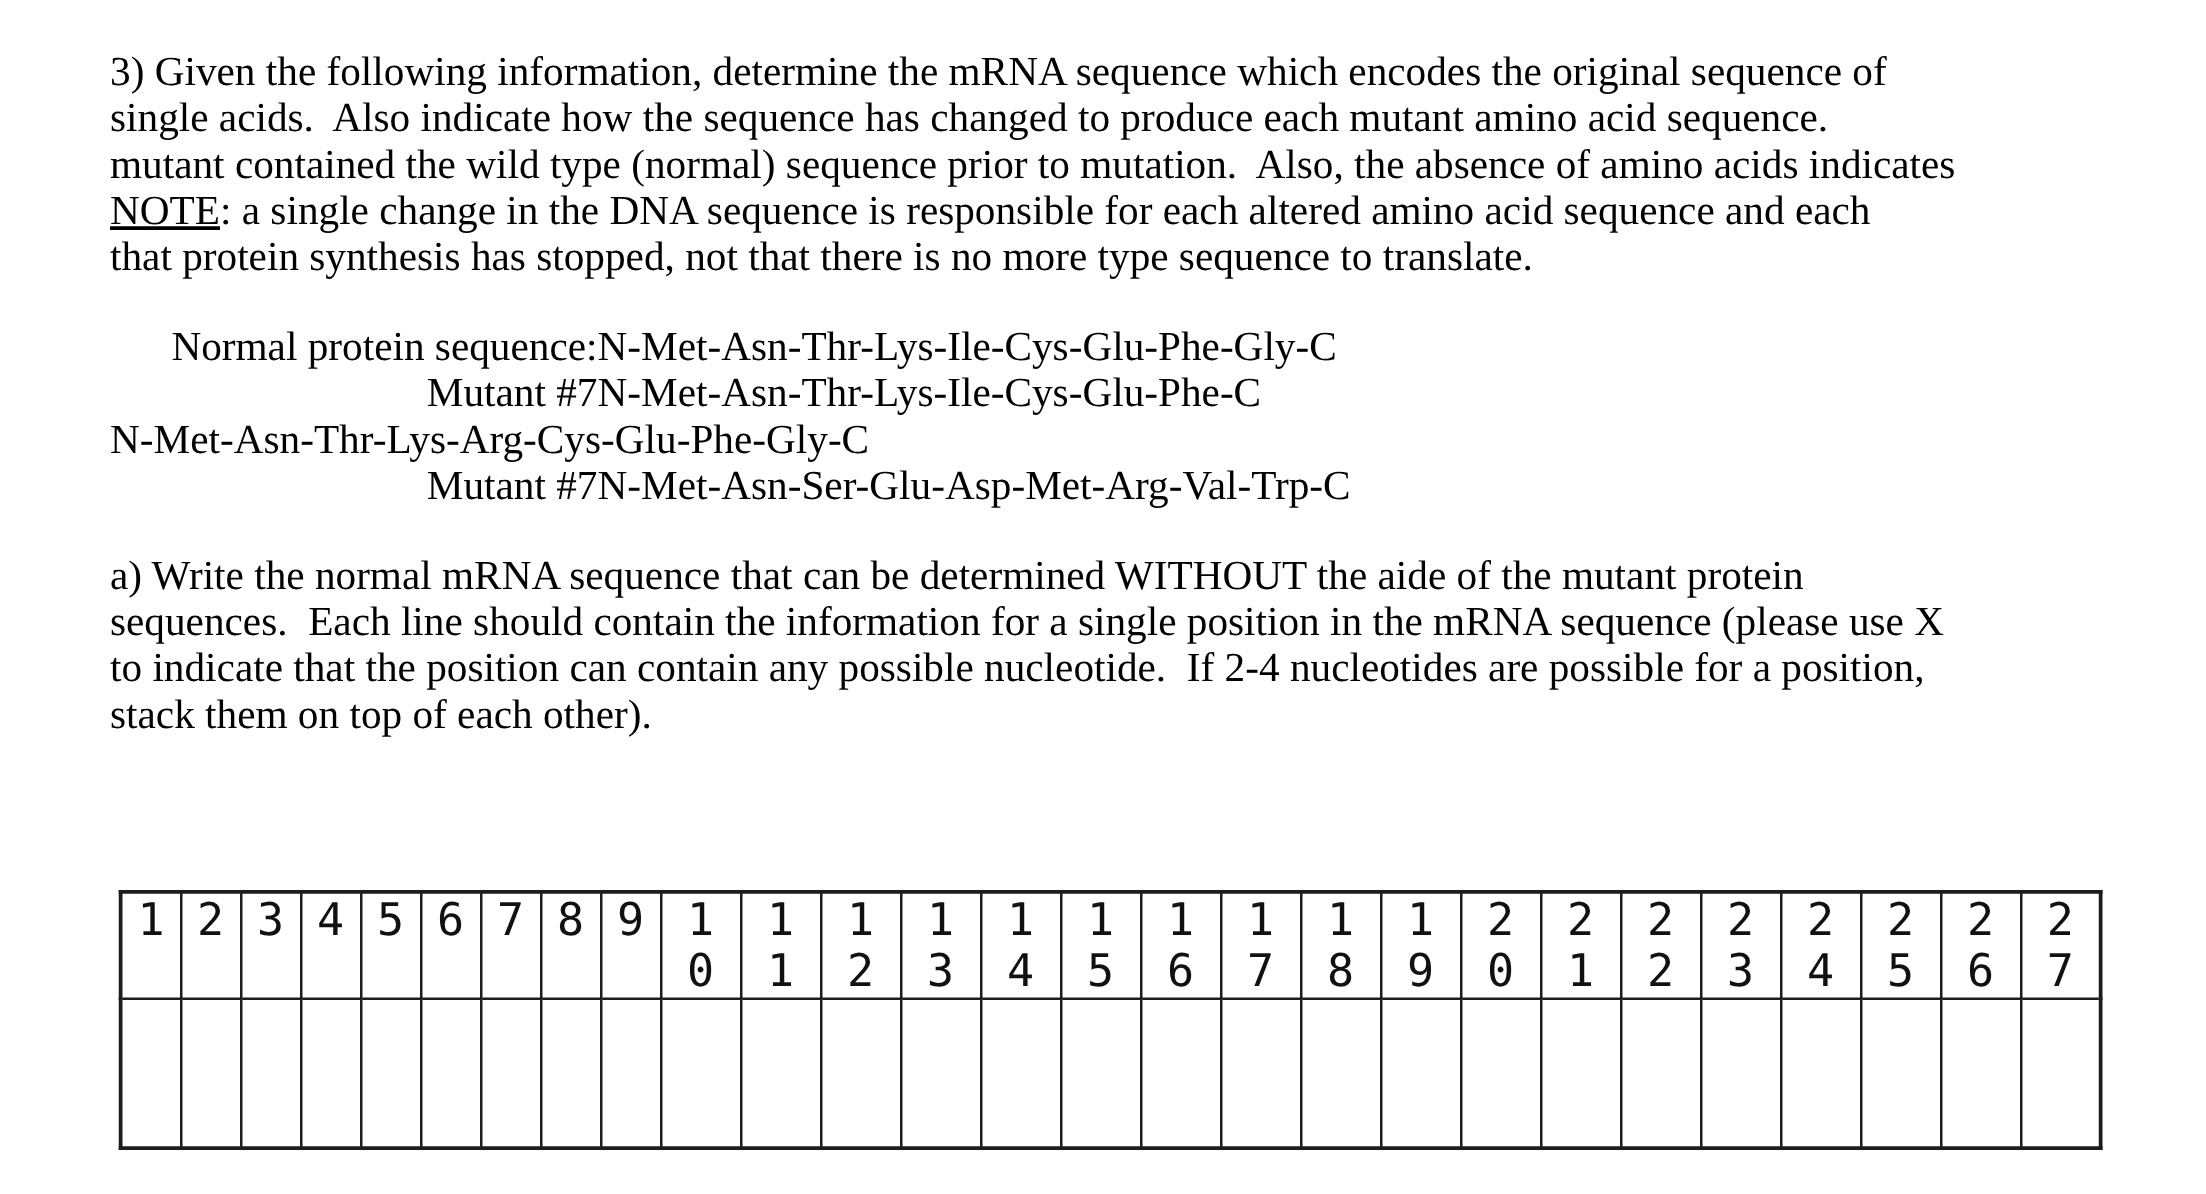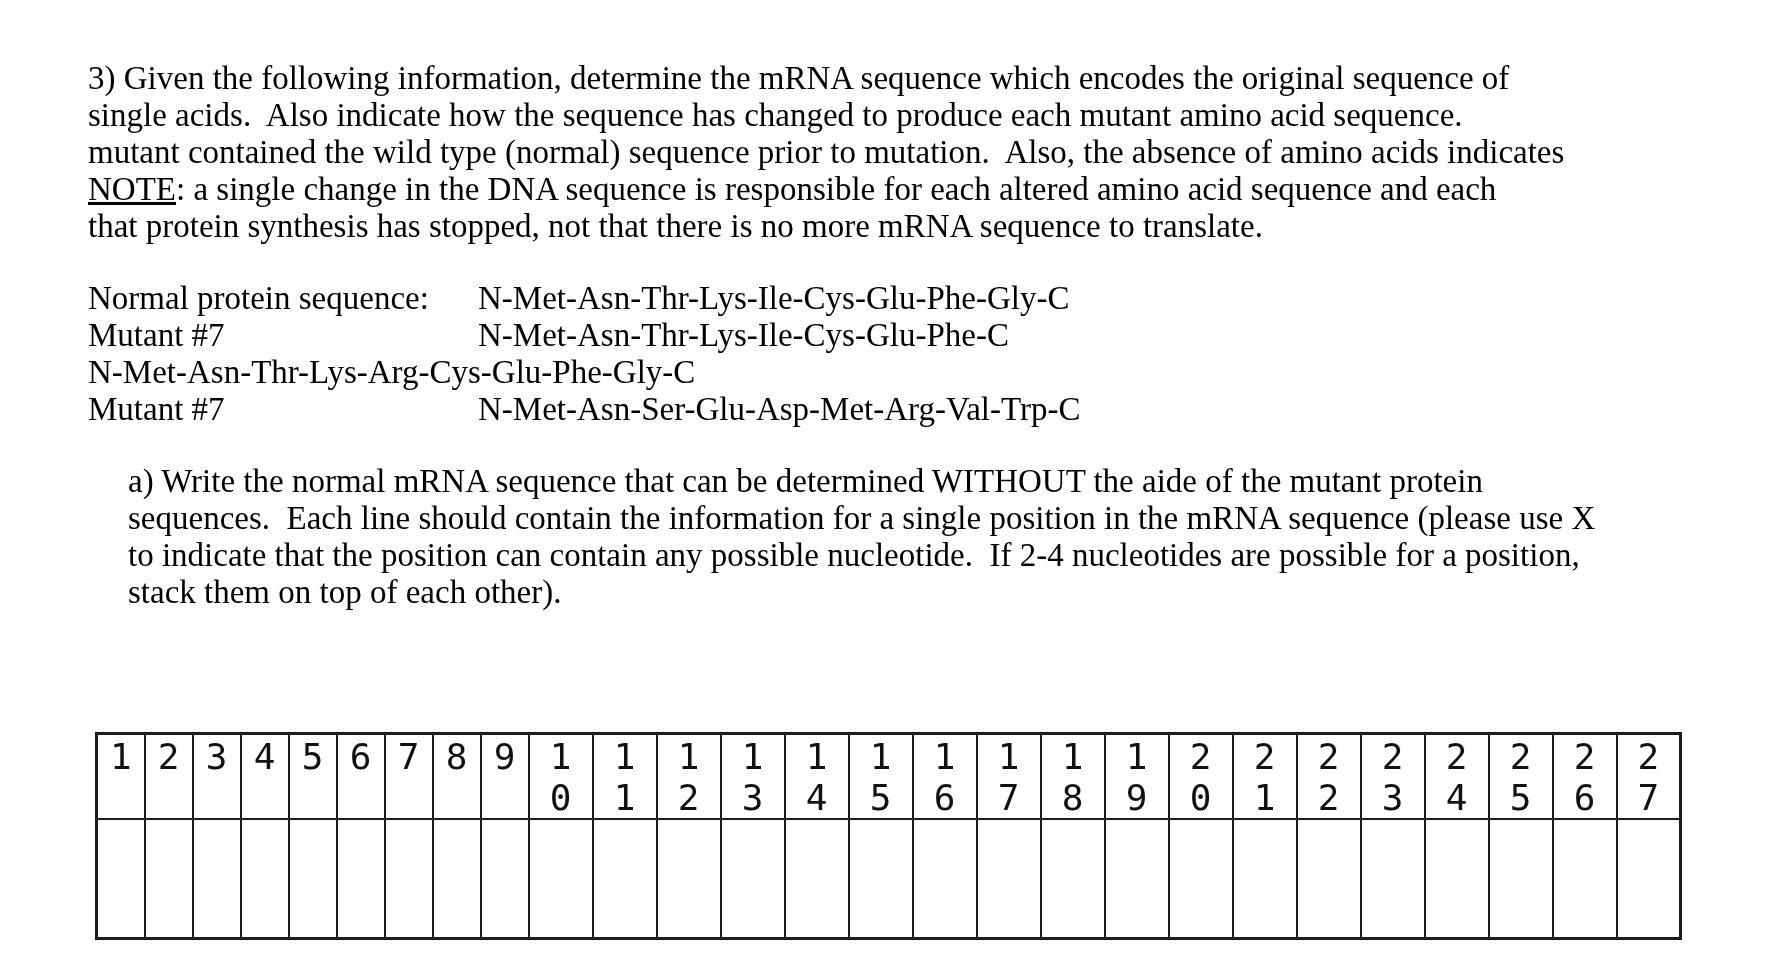--- a/index.html
+++ b/index.html
@@ -5,28 +5,28 @@
   * { margin: 0; padding: 0; box-sizing: border-box; }
   html, body { width: 1765px; height: 955px; }
   body {
     background: #ffffff;
     color: #000000;
     font-family: "Liberation Serif", serif;
     font-size: 33px;
     line-height: 37px;
     overflow: hidden;
   }
-  .page { padding: 60px 0 0 88px; }
+  .page { padding: 40px 0 0 88px; }
   .line { white-space: pre-wrap; }
   .u { text-decoration: underline; }
-  .seq-block { margin-top: 35px; }
+  .seq-block { margin-top: 35px; text-align: right; }
   .seq-row { display: flex; }
   .seq-label { flex: 0 0 390px; width: 390px; white-space: pre-wrap; }
   .seq-text { white-space: pre-wrap; }
-  .part-a { margin-top: 35px; margin-left: 40px; }
+  .part-a { margin-top: 35px; }
   .answer-table {
     border-collapse: collapse;
     table-layout: fixed;
     margin-top: 121px;
     margin-left: 7px;
     border: 3px solid #1c1c1c;
   }
   .answer-table th, .answer-table td {
     border: 2px solid #1c1c1c;
     background: #ffffff;
@@ -50,21 +50,21 @@
 </head>
 <body>
 
 <div class="page">
 
   <div class="intro">
     <div class="line">3) Given the following information, determine the mRNA sequence which encodes the original sequence of</div>
     <div class="line">single acids.  Also indicate how the sequence has changed to produce each mutant amino acid sequence.</div>
     <div class="line">mutant contained the wild type (normal) sequence prior to mutation.  Also, the absence of amino acids indicates</div>
     <div class="line"><span class="u">NOTE</span><span>: a single change in the DNA sequence is responsible for each altered amino acid sequence and each</span></div>
-    <div class="line">that protein synthesis has stopped, not that there is no more mRNA sequence to translate.</div>
+    <div class="line">that protein synthesis has stopped, not that there is no more type sequence to translate.</div>
   </div>
 
   <div class="seq-block">
     <div class="seq-row">
       <div class="seq-label">Normal protein sequence:</div>
       <div class="seq-text">N-Met-Asn-Thr-Lys-Ile-Cys-Glu-Phe-Gly-C</div>
     </div>
     <div class="seq-row">
       <div class="seq-label">Mutant #7</div>
       <div class="seq-text">N-Met-Asn-Thr-Lys-Ile-Cys-Glu-Phe-C</div>

